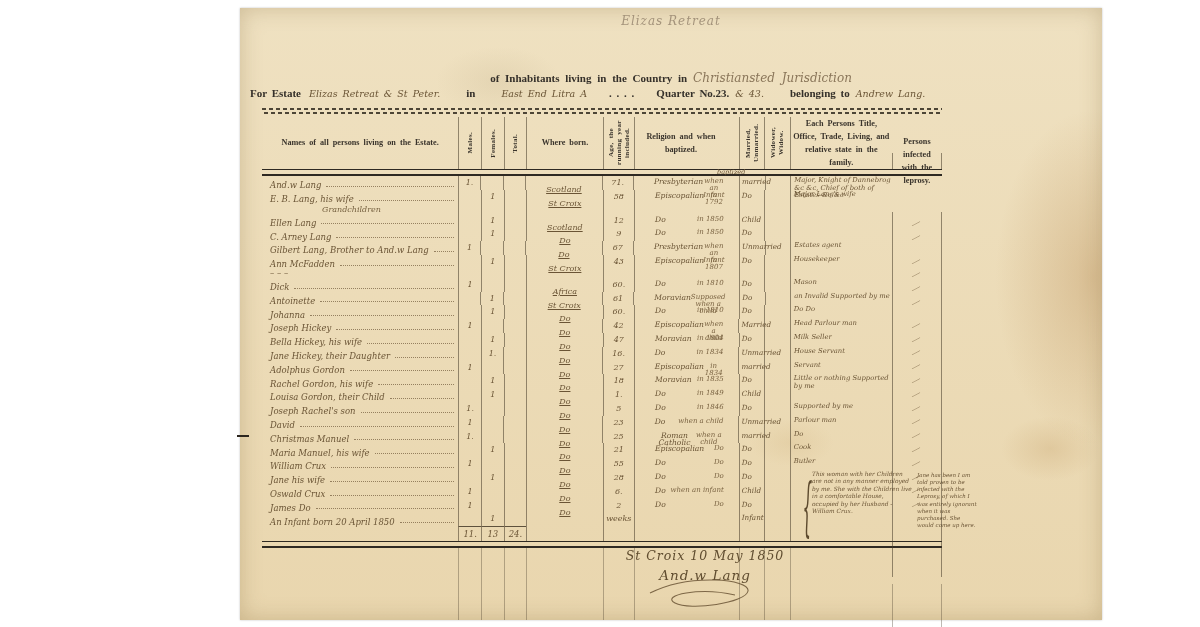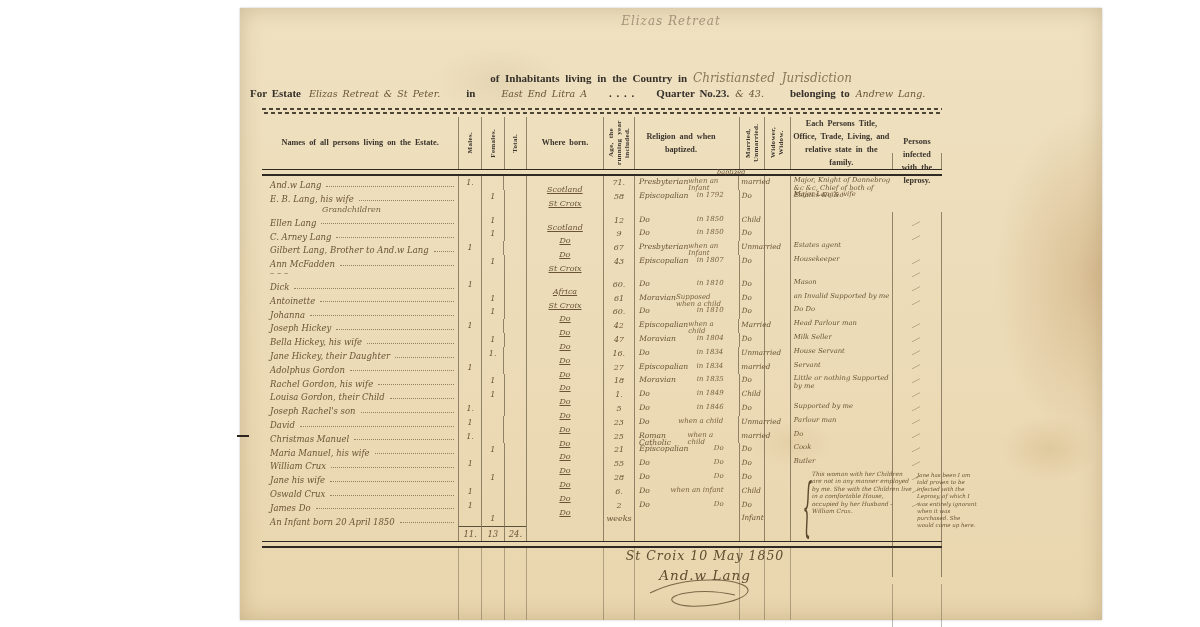--- a/index.html
+++ b/index.html
@@ -52,21 +52,21 @@
   .trow{display:flex;height:13.8px;}
   .trow.sub{height:10px;} .trow.spacer{height:9px;}
   .c{box-sizing:border-box;height:100%;overflow:visible;}
   .cell-hw{font-family:"DejaVu Serif",serif;font-style:italic;color:#6a5435;}
   .name{display:flex;align-items:flex-end;padding-left:8px;font-size:8.5px;line-height:1;}
   .leader{flex:1;border-bottom:1px dotted rgba(112,90,58,.7);margin:0 4px 3px 5px;}
   .subhead{padding-left:52px;font-size:8px;color:#75603f;}
   .num{text-align:center;font-size:8px;padding-top:2px;}
   .born{text-align:center;font-size:8px;padding-top:9px;text-decoration:underline;}
   .age{text-align:center;font-size:8px;padding-top:2px;}
-  .rel{display:flex;justify-content:space-between;padding:2px 3px 0 4px;font-size:7.6px;line-height:1;}
+  .rel{display:flex;justify-content:space-between;padding:2px 3px 0 20px;font-size:7.6px;line-height:1;text-align:center;}
   .rel .bap{font-size:7px;color:#7a6342;}
   .mar{font-size:7.2px;white-space:nowrap;padding:2px 0 0 2px;position:relative;z-index:1;line-height:1;}
   .tit{font-size:6.8px;line-height:1.12;padding:1px 0 0 3px;}
   .lep{position:relative;}
   .slash{display:inline-block;transform:rotate(-28deg);color:#6a5435;font-size:9px;margin-left:18px;line-height:10px;}
 
   .totals{display:flex;height:15px;}
   .totals .c{font-size:8.5px;text-align:center;padding-top:2px;}
   .totals .tnum{border-top:1px solid rgba(60,48,32,.8);}
   .cont{display:flex;height:72px;}

